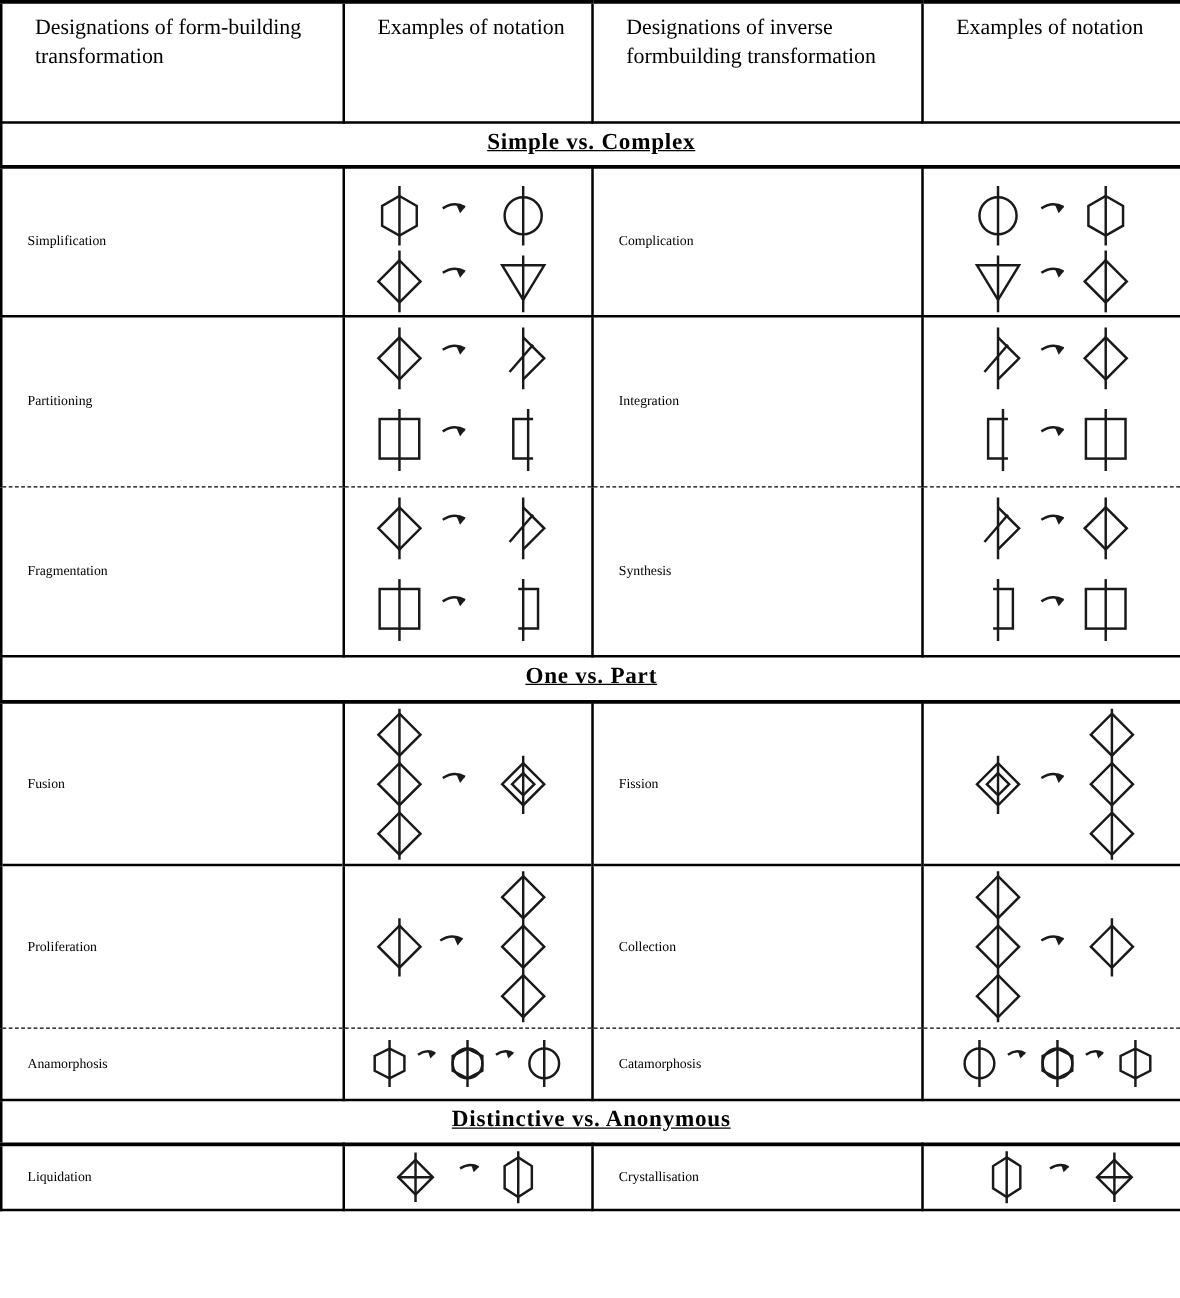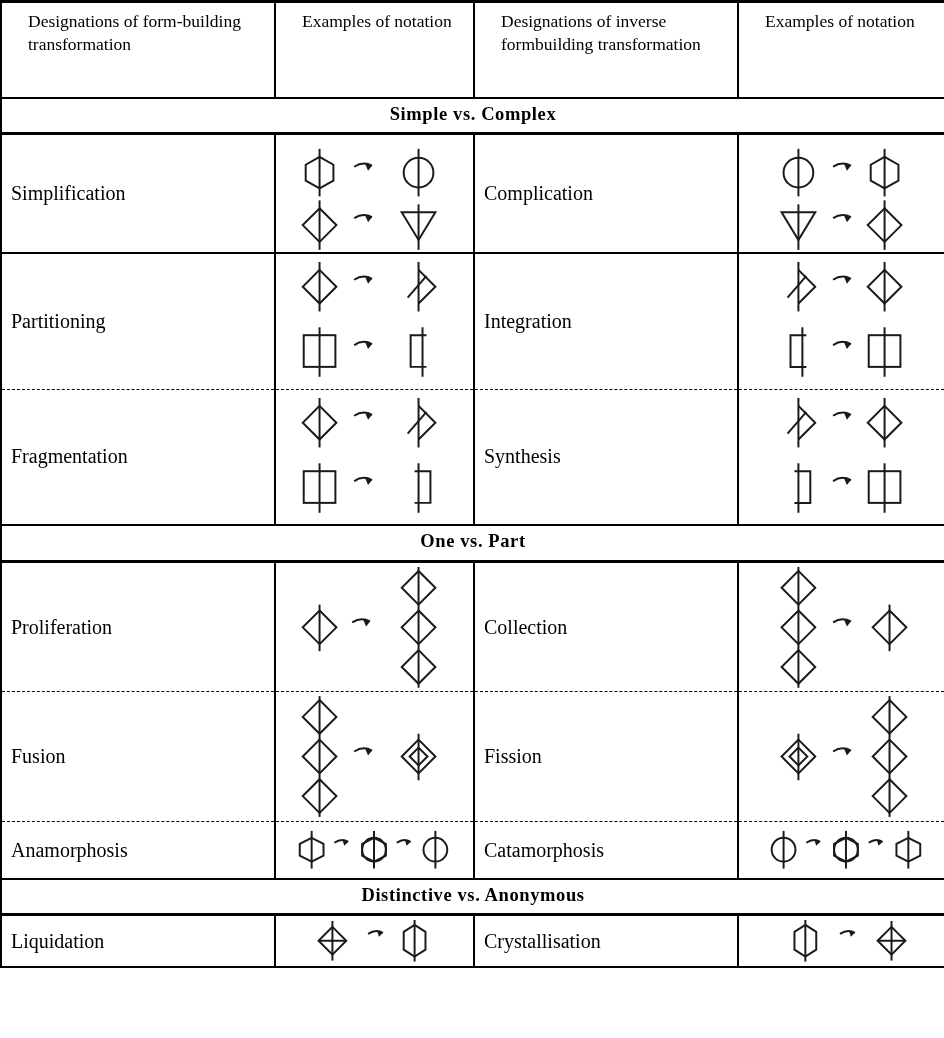--- a/index.html
+++ b/index.html
@@ -46,33 +46,34 @@
   
   .band td {
     border-top: 2px solid #000;
     border-bottom: 3px solid #000;
     text-align: center;
     font-weight: bold;
     font-size: 18.5px;
     letter-spacing: 0.6px;
     height: 36px;
     padding: 2px 0 4px 0;
+    text-decoration: underline;
   }
 
   
   .row td {
     border-top: 2px solid #000;
     border-bottom: 2px solid #000;
   }
   .row.dash-below td { border-bottom: 1px dashed #000; margin-left: 32px; }
   .row.dash-above td { border-top: 1px dashed #000; }
 
   .label {
-    font-size: 20px;
-    padding: 0 0 0 9px;
+    font-size: 11px;
+    padding: 0 0 0 20px;
     text-align: left;
   }
 
   .notation {
     position: relative;
   }
   .glyphbox {
     position: relative;
     width: 100%;
     height: 100%;
@@ -256,57 +257,20 @@
           </g>
         </svg>
       </div>
     </td>
   </tr>
 
   <tr class="band">
     <td colspan="4">One vs. Part</td>
   </tr>
 
-  <tr class="row h-one-big dash-below">
-    <td class="label">Proliferation</td>
-    <td class="notation">
-      <div class="glyphbox">
-        <svg viewBox="0 0 199 130" preserveAspectRatio="xMidYMid meet">
-          <g fill="none" stroke="#1a1a1a" stroke-width="2">
-            <polygon points="44,48 61,65 44,82 27,65"></polygon>
-            <line x1="44" y1="42" x2="44" y2="89"></line>
-            <path d="M77,60 q9,-6 18,-1"></path>
-            <path d="M95,59 l-7,-2 l3,7 z" fill="#1a1a1a" stroke="none"></path>
-            <polygon points="144,8 161,25 144,42 127,25"></polygon>
-            <polygon points="144,48 161,65 144,82 127,65"></polygon>
-            <polygon points="144,88 161,105 144,122 127,105"></polygon>
-            <line x1="144" y1="4" x2="144" y2="126"></line>
-          </g>
-        </svg>
-      </div>
-    </td>
-    <td class="label">Collection</td>
-    <td class="notation">
-      <div class="glyphbox">
-        <svg viewBox="0 0 207 130" preserveAspectRatio="xMidYMid meet">
-          <g fill="none" stroke="#1a1a1a" stroke-width="2">
-            <polygon points="60,8 77,25 60,42 43,25"></polygon>
-            <polygon points="60,48 77,65 60,82 43,65"></polygon>
-            <polygon points="60,88 77,105 60,122 43,105"></polygon>
-            <line x1="60" y1="4" x2="60" y2="126"></line>
-            <path d="M95,60 q9,-6 18,-1"></path>
-            <path d="M113,59 l-7,-2 l3,7 z" fill="#1a1a1a" stroke="none"></path>
-            <polygon points="152,48 169,65 152,82 135,65"></polygon>
-            <line x1="152" y1="42" x2="152" y2="89"></line>
-          </g>
-        </svg>
-      </div>
-    </td>
-  </tr>
-
   <tr class="row h-one-big dash-above dash-below">
     <td class="label">Fusion</td>
     <td class="notation">
       <div class="glyphbox">
         <svg viewBox="0 0 199 130" preserveAspectRatio="xMidYMid meet">
           <g fill="none" stroke="#1a1a1a" stroke-width="2">
             <polygon points="44,8 61,25 44,42 27,25"></polygon>
             <polygon points="44,48 61,65 44,82 27,65"></polygon>
             <polygon points="44,88 61,105 44,122 27,105"></polygon>
             <line x1="44" y1="4" x2="44" y2="126"></line>
@@ -326,20 +290,57 @@
           <g fill="none" stroke="#1a1a1a" stroke-width="2">
             <polygon points="60,48 77,65 60,82 43,65"></polygon>
             <polygon points="60,56 69,65 60,74 51,65"></polygon>
             <line x1="60" y1="42" x2="60" y2="89"></line>
             <path d="M95,60 q9,-6 18,-1"></path>
             <path d="M113,59 l-7,-2 l3,7 z" fill="#1a1a1a" stroke="none"></path>
             <polygon points="152,8 169,25 152,42 135,25"></polygon>
             <polygon points="152,48 169,65 152,82 135,65"></polygon>
             <polygon points="152,88 169,105 152,122 135,105"></polygon>
             <line x1="152" y1="4" x2="152" y2="126"></line>
+          </g>
+        </svg>
+      </div>
+    </td>
+  </tr>
+
+  <tr class="row h-one-big dash-below">
+    <td class="label">Proliferation</td>
+    <td class="notation">
+      <div class="glyphbox">
+        <svg viewBox="0 0 199 130" preserveAspectRatio="xMidYMid meet">
+          <g fill="none" stroke="#1a1a1a" stroke-width="2">
+            <polygon points="44,48 61,65 44,82 27,65"></polygon>
+            <line x1="44" y1="42" x2="44" y2="89"></line>
+            <path d="M77,60 q9,-6 18,-1"></path>
+            <path d="M95,59 l-7,-2 l3,7 z" fill="#1a1a1a" stroke="none"></path>
+            <polygon points="144,8 161,25 144,42 127,25"></polygon>
+            <polygon points="144,48 161,65 144,82 127,65"></polygon>
+            <polygon points="144,88 161,105 144,122 127,105"></polygon>
+            <line x1="144" y1="4" x2="144" y2="126"></line>
+          </g>
+        </svg>
+      </div>
+    </td>
+    <td class="label">Collection</td>
+    <td class="notation">
+      <div class="glyphbox">
+        <svg viewBox="0 0 207 130" preserveAspectRatio="xMidYMid meet">
+          <g fill="none" stroke="#1a1a1a" stroke-width="2">
+            <polygon points="60,8 77,25 60,42 43,25"></polygon>
+            <polygon points="60,48 77,65 60,82 43,65"></polygon>
+            <polygon points="60,88 77,105 60,122 43,105"></polygon>
+            <line x1="60" y1="4" x2="60" y2="126"></line>
+            <path d="M95,60 q9,-6 18,-1"></path>
+            <path d="M113,59 l-7,-2 l3,7 z" fill="#1a1a1a" stroke="none"></path>
+            <polygon points="152,48 169,65 152,82 135,65"></polygon>
+            <line x1="152" y1="42" x2="152" y2="89"></line>
           </g>
         </svg>
       </div>
     </td>
   </tr>
 
   <tr class="row h-amorph dash-above">
     <td class="label">Anamorphosis</td>
     <td class="notation">
       <div class="glyphbox">

